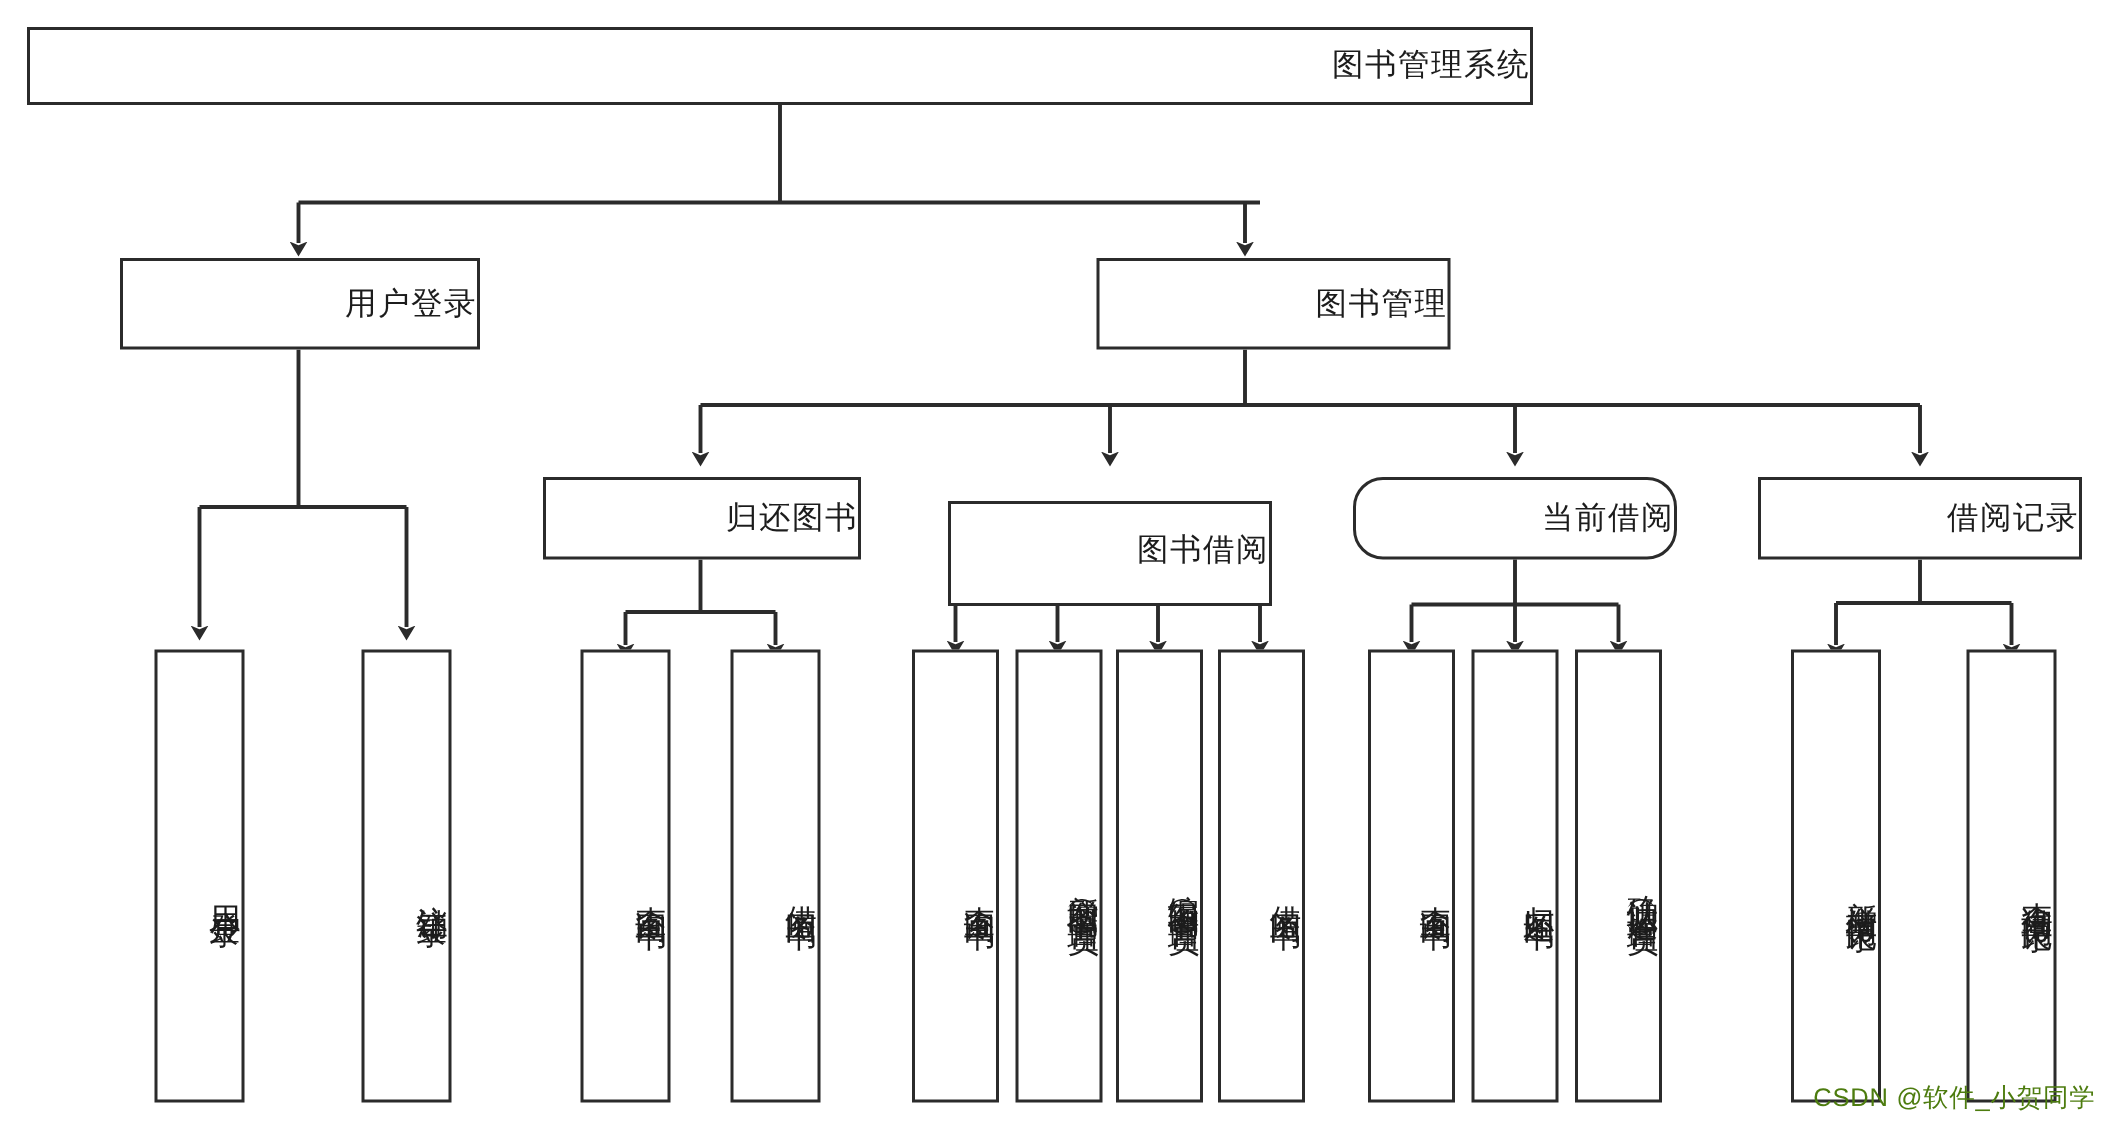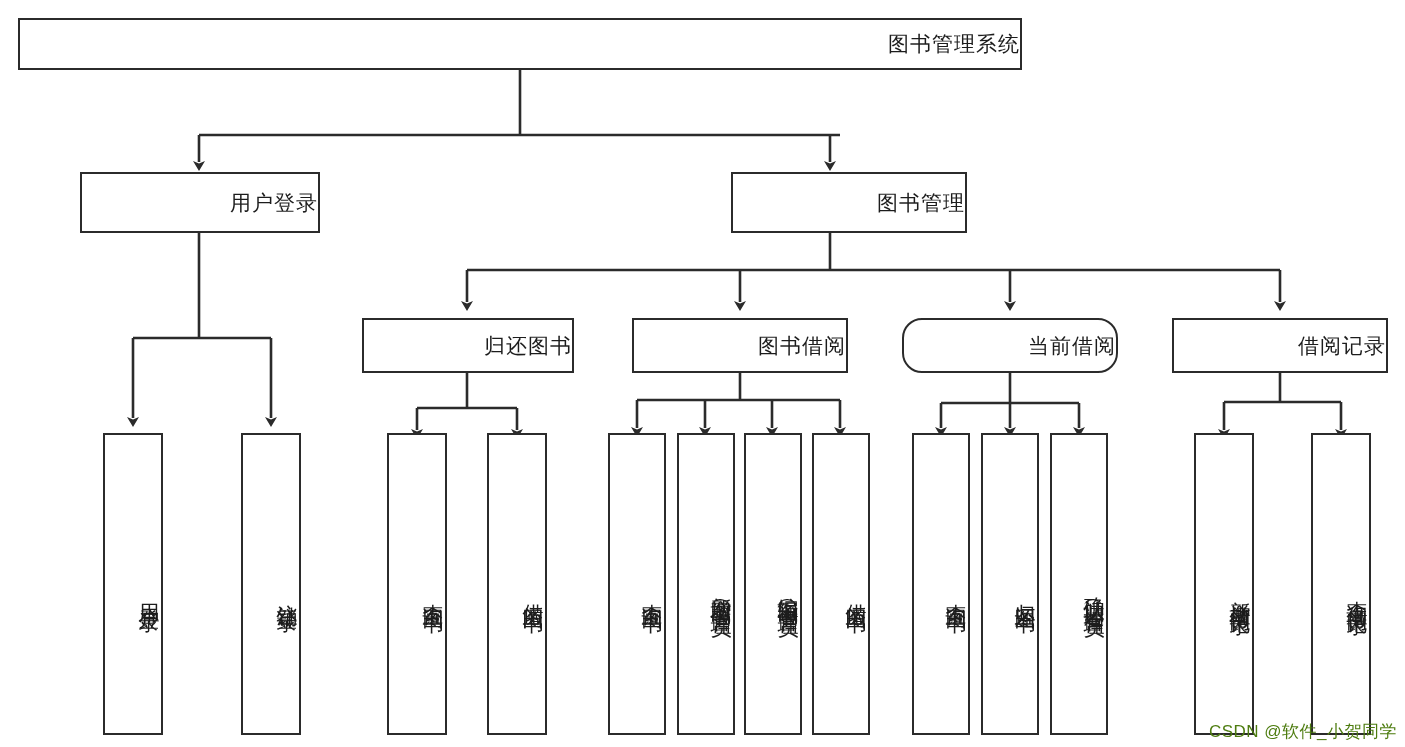--- a/index.html
+++ b/index.html
@@ -130,21 +130,21 @@
   <div class="node horiz" style="left:80px; top:172px; width:240px; height:61px;">
     <span class="label">用户登录</span>
   </div>
   <div class="node horiz" style="left:712px; top:172px; width:236px; height:61px;margin-left:19px;">
     <span class="label">图书管理</span>
   </div>
 
   <div class="node horiz" style="left:362px; top:318px; width:212px; height:55px;">
     <span class="label">归还图书</span>
   </div>
-  <div class="node horiz" style="left:632px; top:318px; width:216px; height:55px;">
+  <div class="node horiz" style="left:632px; top:334px; width:216px; height:70px;font-family:Liberation Mono, monospace;">
     <span class="label">图书借阅</span>
   </div>
   <div class="node horiz" style="left:902px; top:318px; width:216px; height:55px;border-radius:20px;">
     <span class="label">当前借阅</span>
   </div>
   <div class="node horiz" style="left:1172px; top:318px; width:216px; height:55px;">
     <span class="label">借阅记录</span>
   </div>
 
   <div class="node vert" style="left:103px; top:433px; width:60px; height:302px;">

